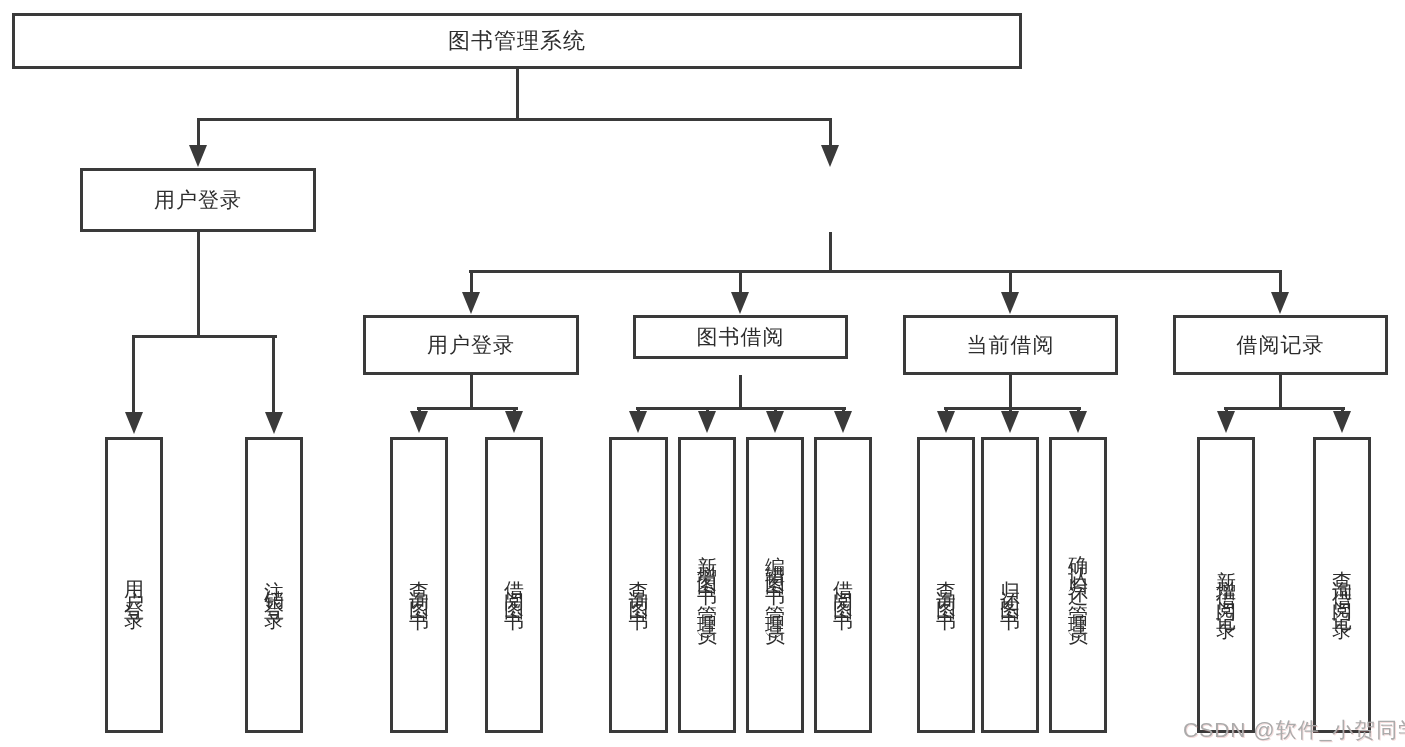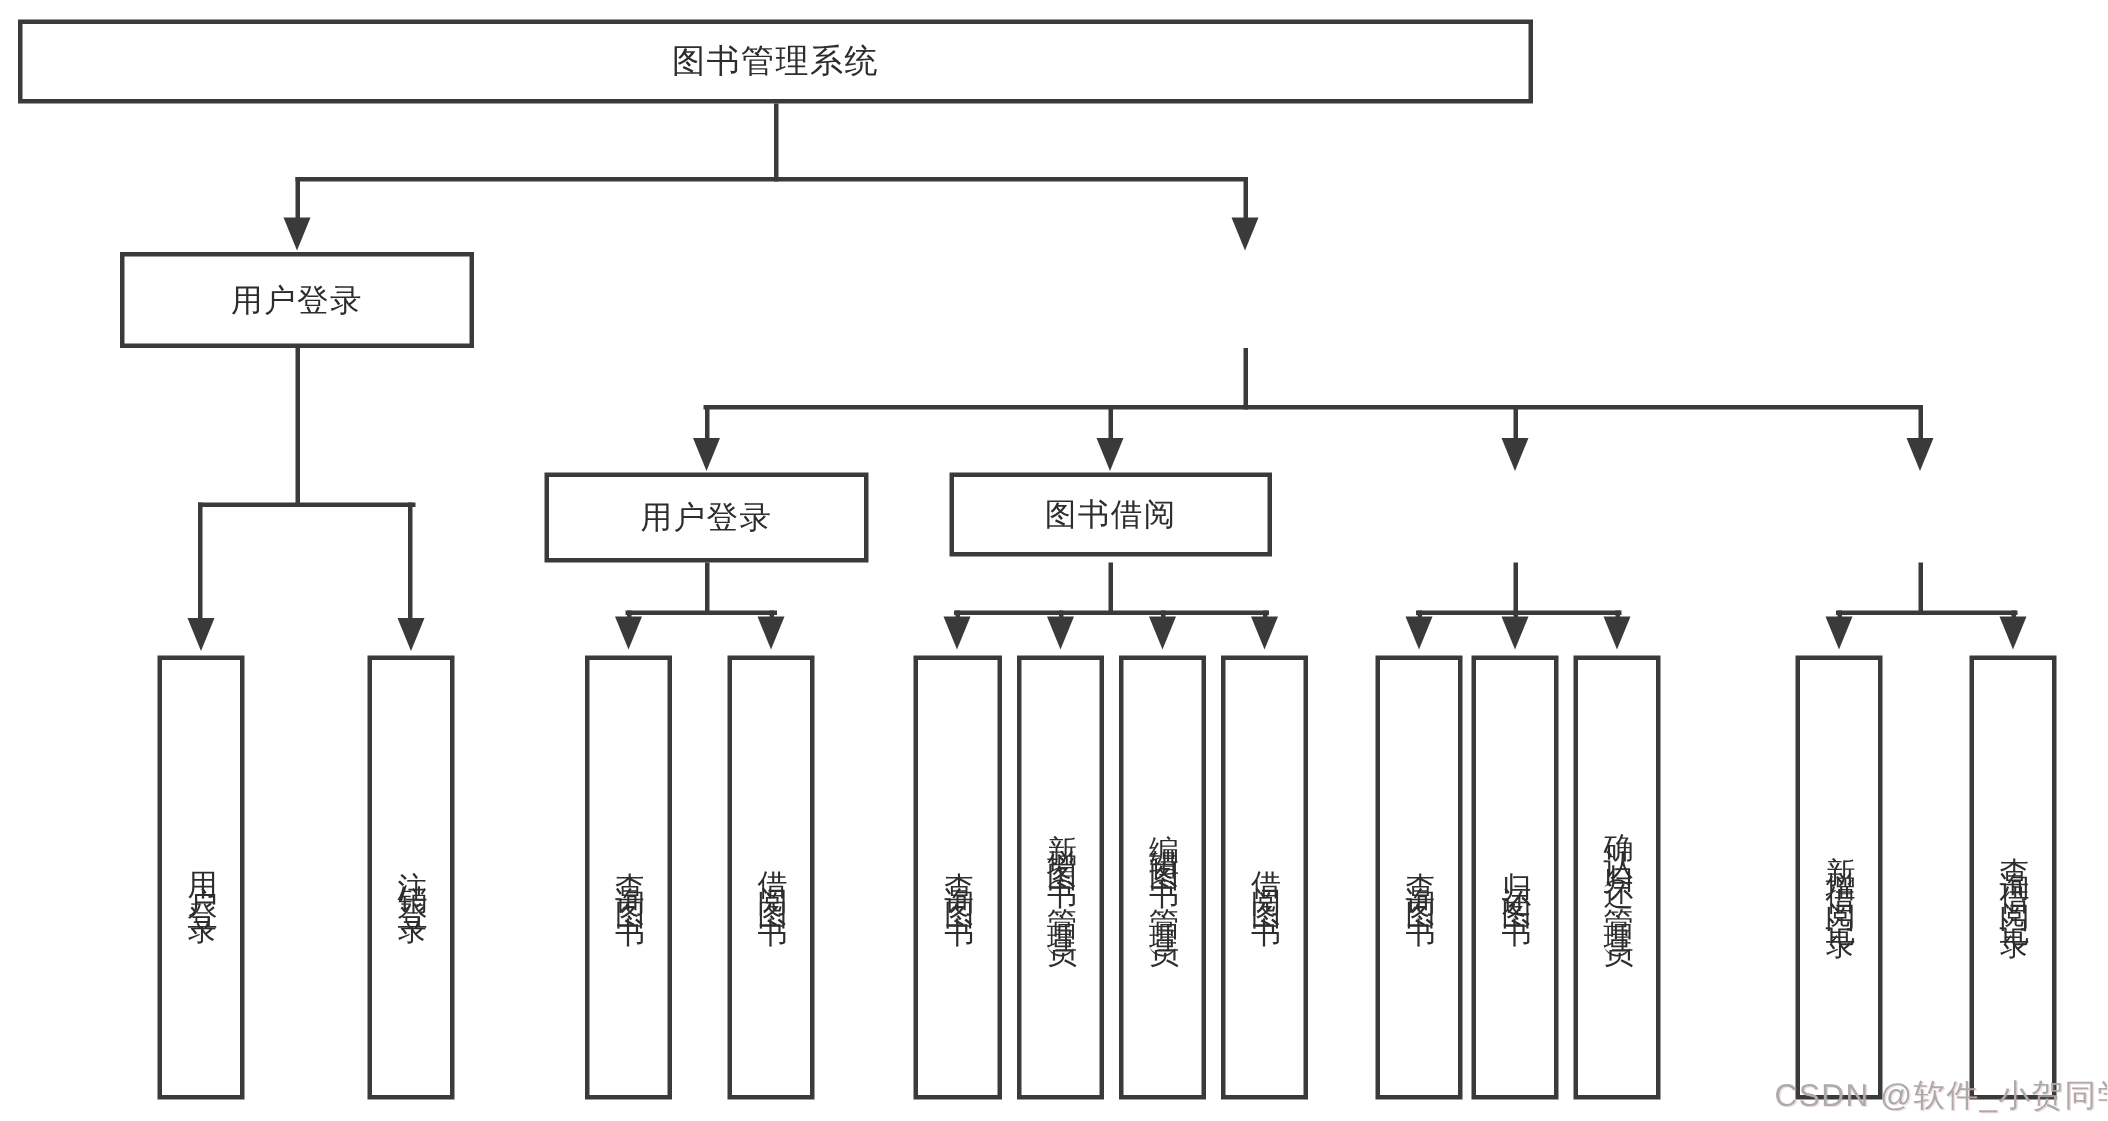--- a/index.html
+++ b/index.html
@@ -87,21 +87,23 @@
   <div class="vline" style="left:470px; top:270px; height:24px;"></div>
   <div class="arrow" style="left:462px; top:292px;"></div>
   <div class="vline" style="left:739px; top:270px; height:24px;"></div>
   <div class="arrow" style="left:731px; top:292px;"></div>
   <div class="vline" style="left:1009px; top:270px; height:24px;"></div>
   <div class="arrow" style="left:1001px; top:292px;"></div>
   <div class="vline" style="left:1279px; top:270px; height:24px;"></div>
   <div class="arrow" style="left:1271px; top:292px;"></div>
 
   <div class="box" style="left:363px; top:315px; width:216px; height:60px;">用户登录</div>
-  <div class="box" style="left:633px; top:315px; width:215px; height:56px;">图书借阅</div>
+  <div class="box" style="left:633px; top:315px; width:215px; height:44px;">图书借阅</div>
+  <div class="box" style="left:903px; top:315px; width:215px; height:60px;">当前借阅</div>
+  <div class="box" style="left:1173px; top:315px; width:215px; height:60px;">借阅记录</div>
 
   <div class="vline" style="left:470px; top:375px; height:34px;"></div>
   <div class="hline" style="left:417px; top:407px; width:101px;"></div>
   <div class="vline" style="left:418px; top:407px; height:8px;"></div>
   <div class="arrow" style="left:410px; top:411px;"></div>
   <div class="vline" style="left:513px; top:407px; height:8px;"></div>
   <div class="arrow" style="left:505px; top:411px;"></div>
 
   <div class="vline" style="left:739px; top:375px; height:34px;"></div>
   <div class="hline" style="left:636px; top:407px; width:210px;"></div>

